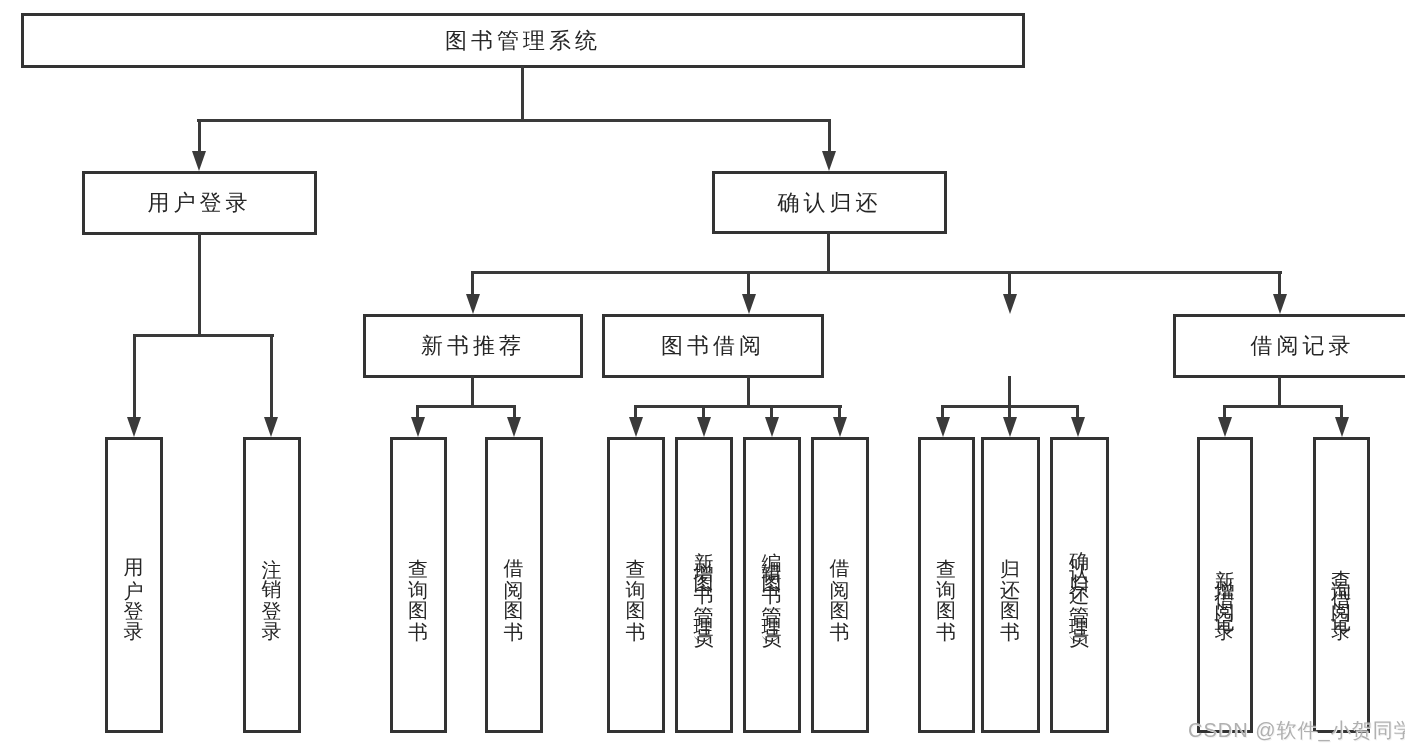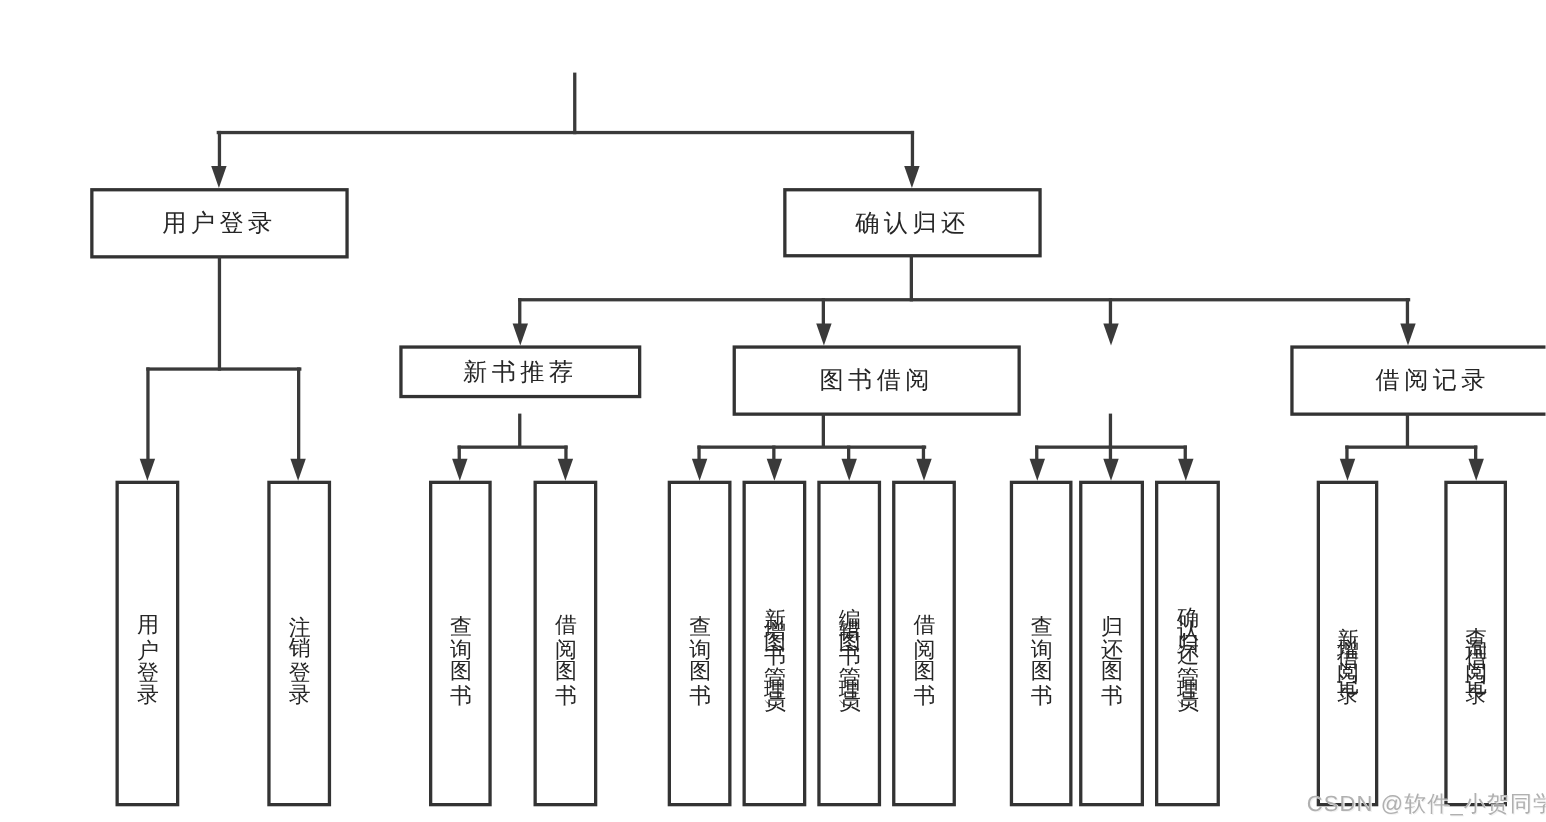--- a/index.html
+++ b/index.html
@@ -61,34 +61,37 @@
     text-shadow: 1px 1px 0 #f2f2f2;
     white-space: nowrap;
     z-index: 5;
   }
 </style>
 </head>
 <body>
 
 <div id="canvas">
 
+  <div class="node" style="left:21px; top:13px; width:1004px; height:55px;">
+    <span>图书管理系统</span>
+  </div>
 
   <div class="node" style="left:82px; top:171px; width:235px; height:64px;">
     <span>用户登录</span>
   </div>
 
   <div class="node" style="left:712px; top:171px; width:235px; height:63px;">
     <span>确认归还</span>
   </div>
 
-  <div class="node" style="left:363px; top:314px; width:220px; height:48px;">
+  <div class="node" style="left:363px; top:314px; width:220px; height:64px;">
     <span>新书推荐</span>
   </div>
 
-  <div class="node" style="left:666px; top:314px; width:262px; height:64px;">
+  <div class="node" style="left:602px; top:314px; width:222px; height:64px;">
     <span>图书借阅</span>
   </div>
 
 
   <div class="node" style="left:1173px; top:314px; width:259px; height:64px;">
     <span>借阅记录</span>
   </div>
 
   <div class="leaf" style="left:105px; width:58px;">
     <span class="ls-short">用户登录</span>

